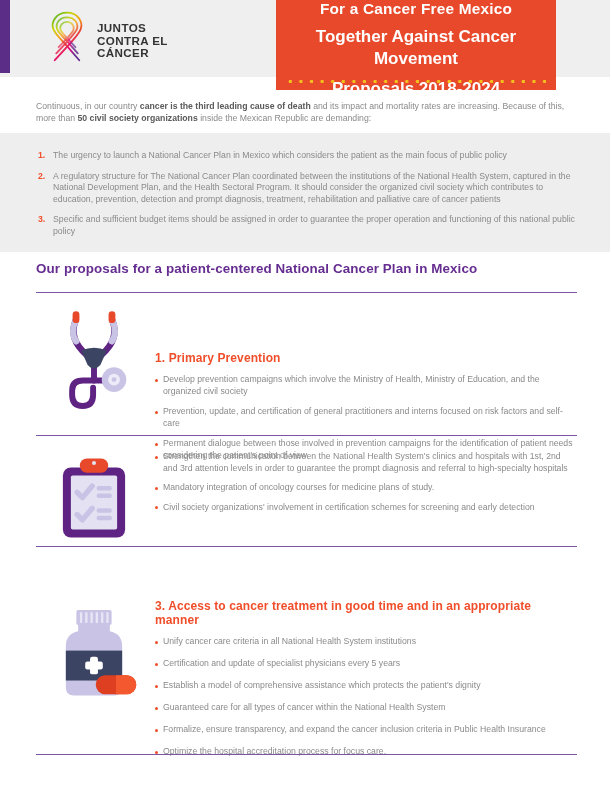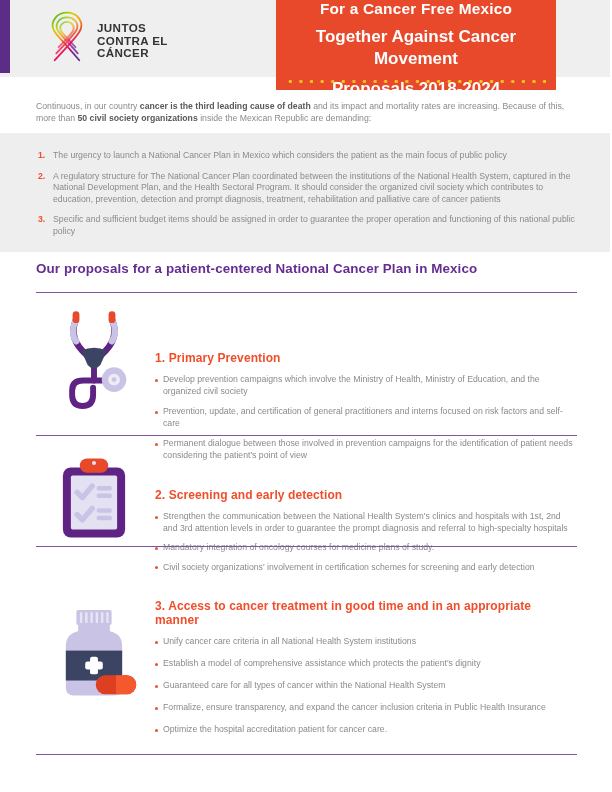--- a/index.html
+++ b/index.html
@@ -160,21 +160,20 @@
         </g>
         <g fill="#C9C4E5">
           <rect x="48" y="36" width="17" height="5" rx="2"></rect>
           <rect x="48" y="44.5" width="17" height="5" rx="2"></rect>
           <rect x="48" y="61" width="17" height="5" rx="2"></rect>
           <rect x="48" y="69.5" width="17" height="5" rx="2"></rect>
         </g>
       </svg>
     </div>
     <div class="content" style="padding-top:8px">
-      <h3>2. Screening and early detection</h3>
       <ul class="bullets">
           <li>
             <span class="dot"></span>
             <span>Strengthen the communication between the National Health System's clinics and hospitals with 1st, 2nd and 3rd attention levels in order to guarantee the prompt diagnosis and referral to high-specialty hospitals</span>
           </li>
           <li>
             <span class="dot"></span>
             <span>Mandatory integration of oncology courses for medicine plans of study.</span>
           </li>
           <li>
@@ -211,33 +210,37 @@
     </div>
     <div class="content" style="padding-top:8px">
       <h3>3. Access to cancer treatment in good time and in an appropriate manner</h3>
       <ul class="bullets">
           <li>
             <span class="dot"></span>
             <span>Unify cancer care criteria in all National Health System institutions</span>
           </li>
           <li>
             <span class="dot"></span>
+            <span>Certification and update of specialist physicians every 5 years</span>
+          </li>
+          <li>
+            <span class="dot"></span>
             <span>Establish a model of comprehensive assistance which protects the patient's dignity</span>
           </li>
           <li>
             <span class="dot"></span>
             <span>Guaranteed care for all types of cancer within the National Health System</span>
           </li>
           <li>
             <span class="dot"></span>
             <span>Formalize, ensure transparency, and expand the cancer inclusion criteria in Public Health Insurance</span>
           </li>
           <li>
             <span class="dot"></span>
-            <span>Optimize the hospital accreditation patient for cancer care.</span>
+            <span>Optimize the hospital accreditation process for focus care.</span>
           </li>
         </ul>
     </div>
   </section>
 
   <div class="divider" style="top:754px"></div>
 
 </div>
 
 </body></html>

